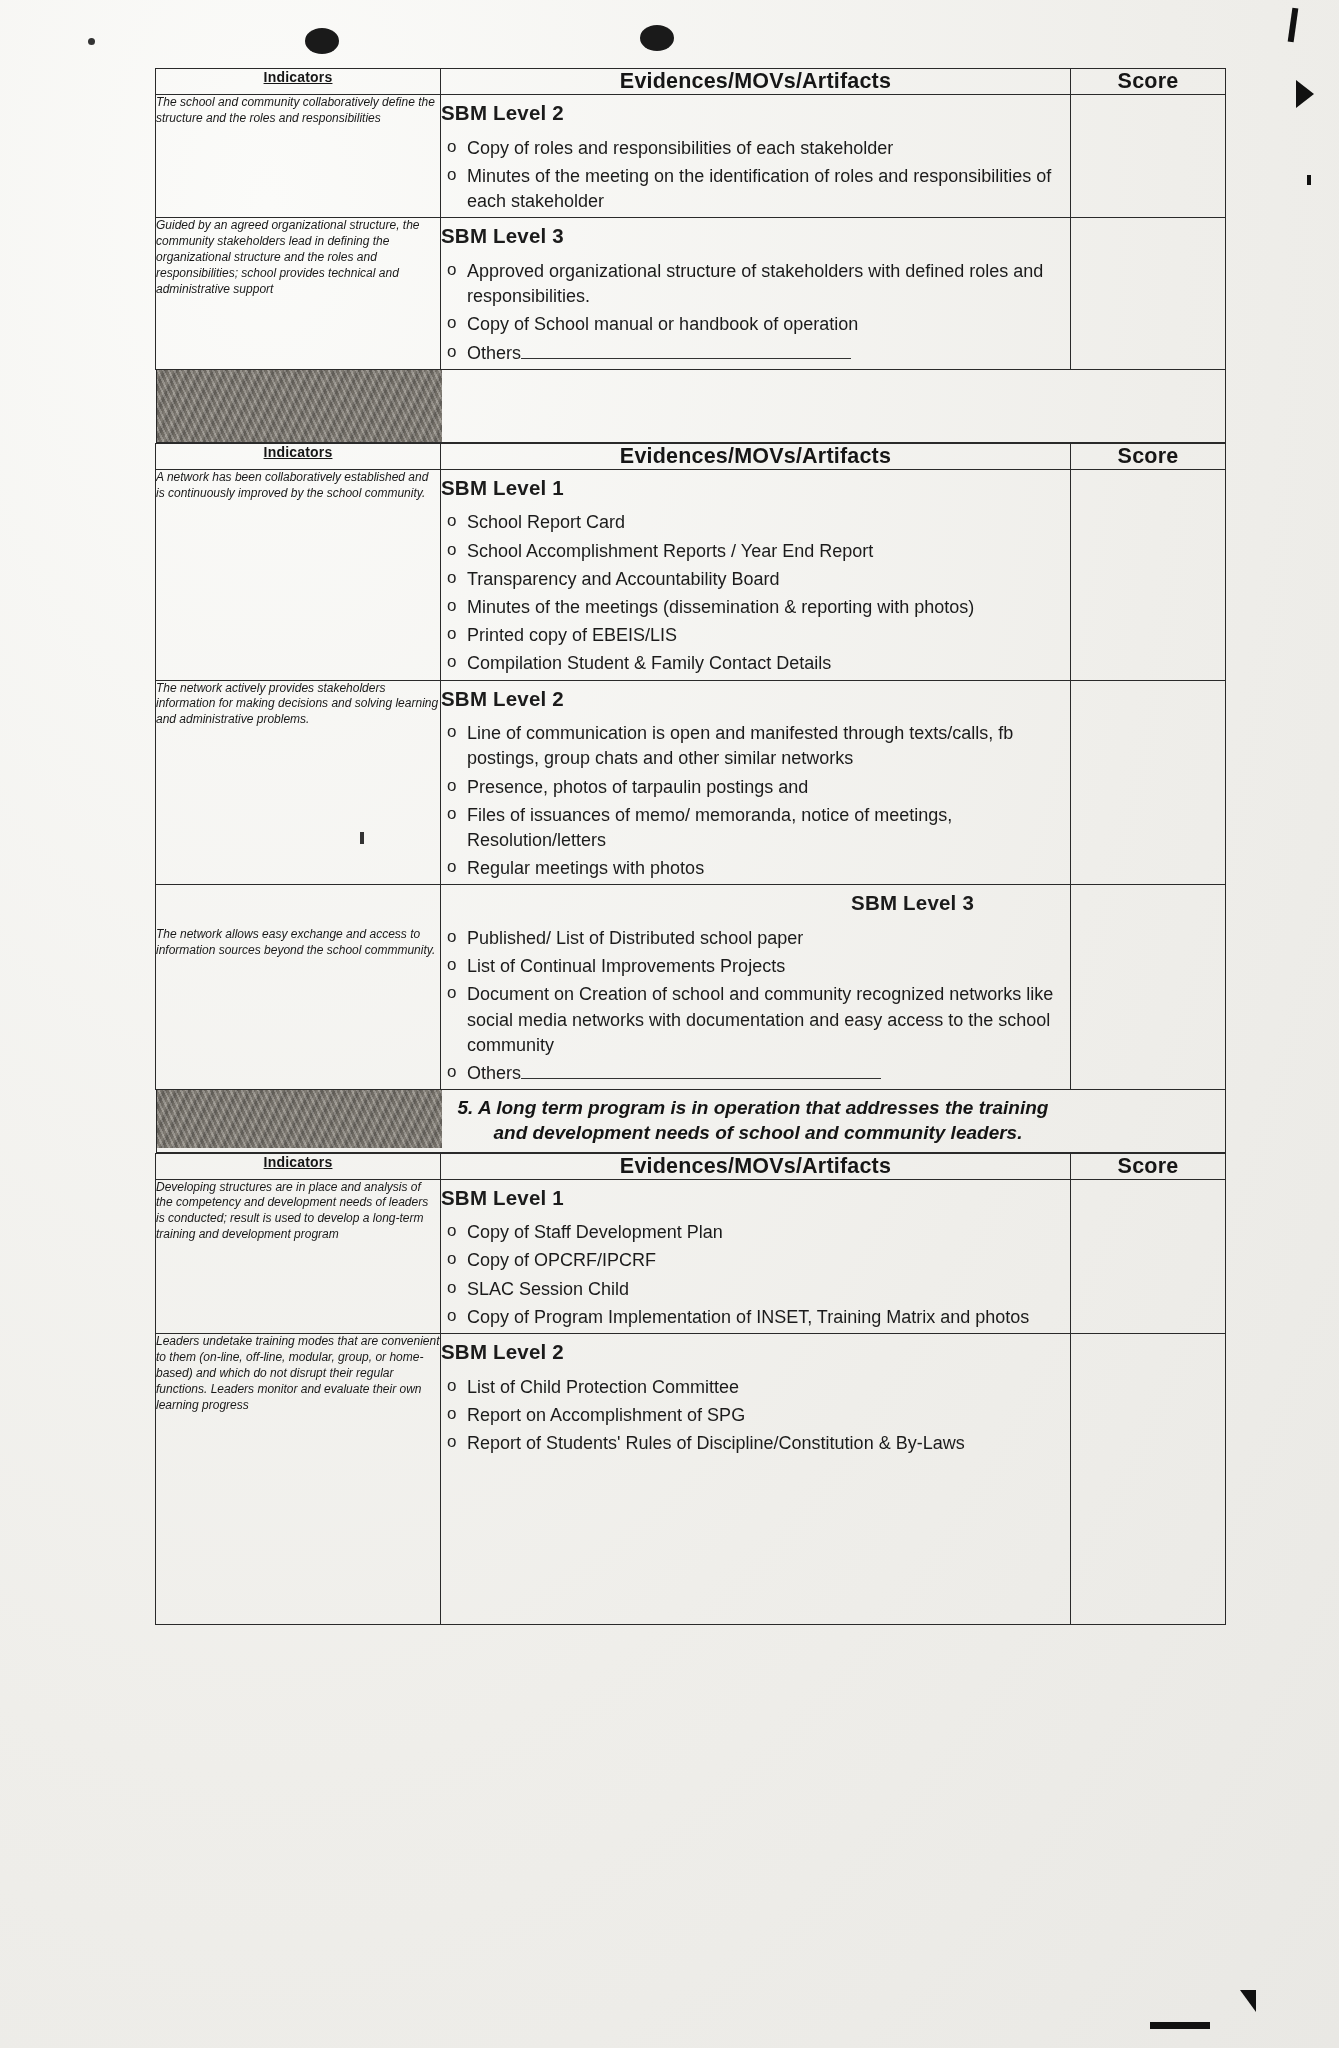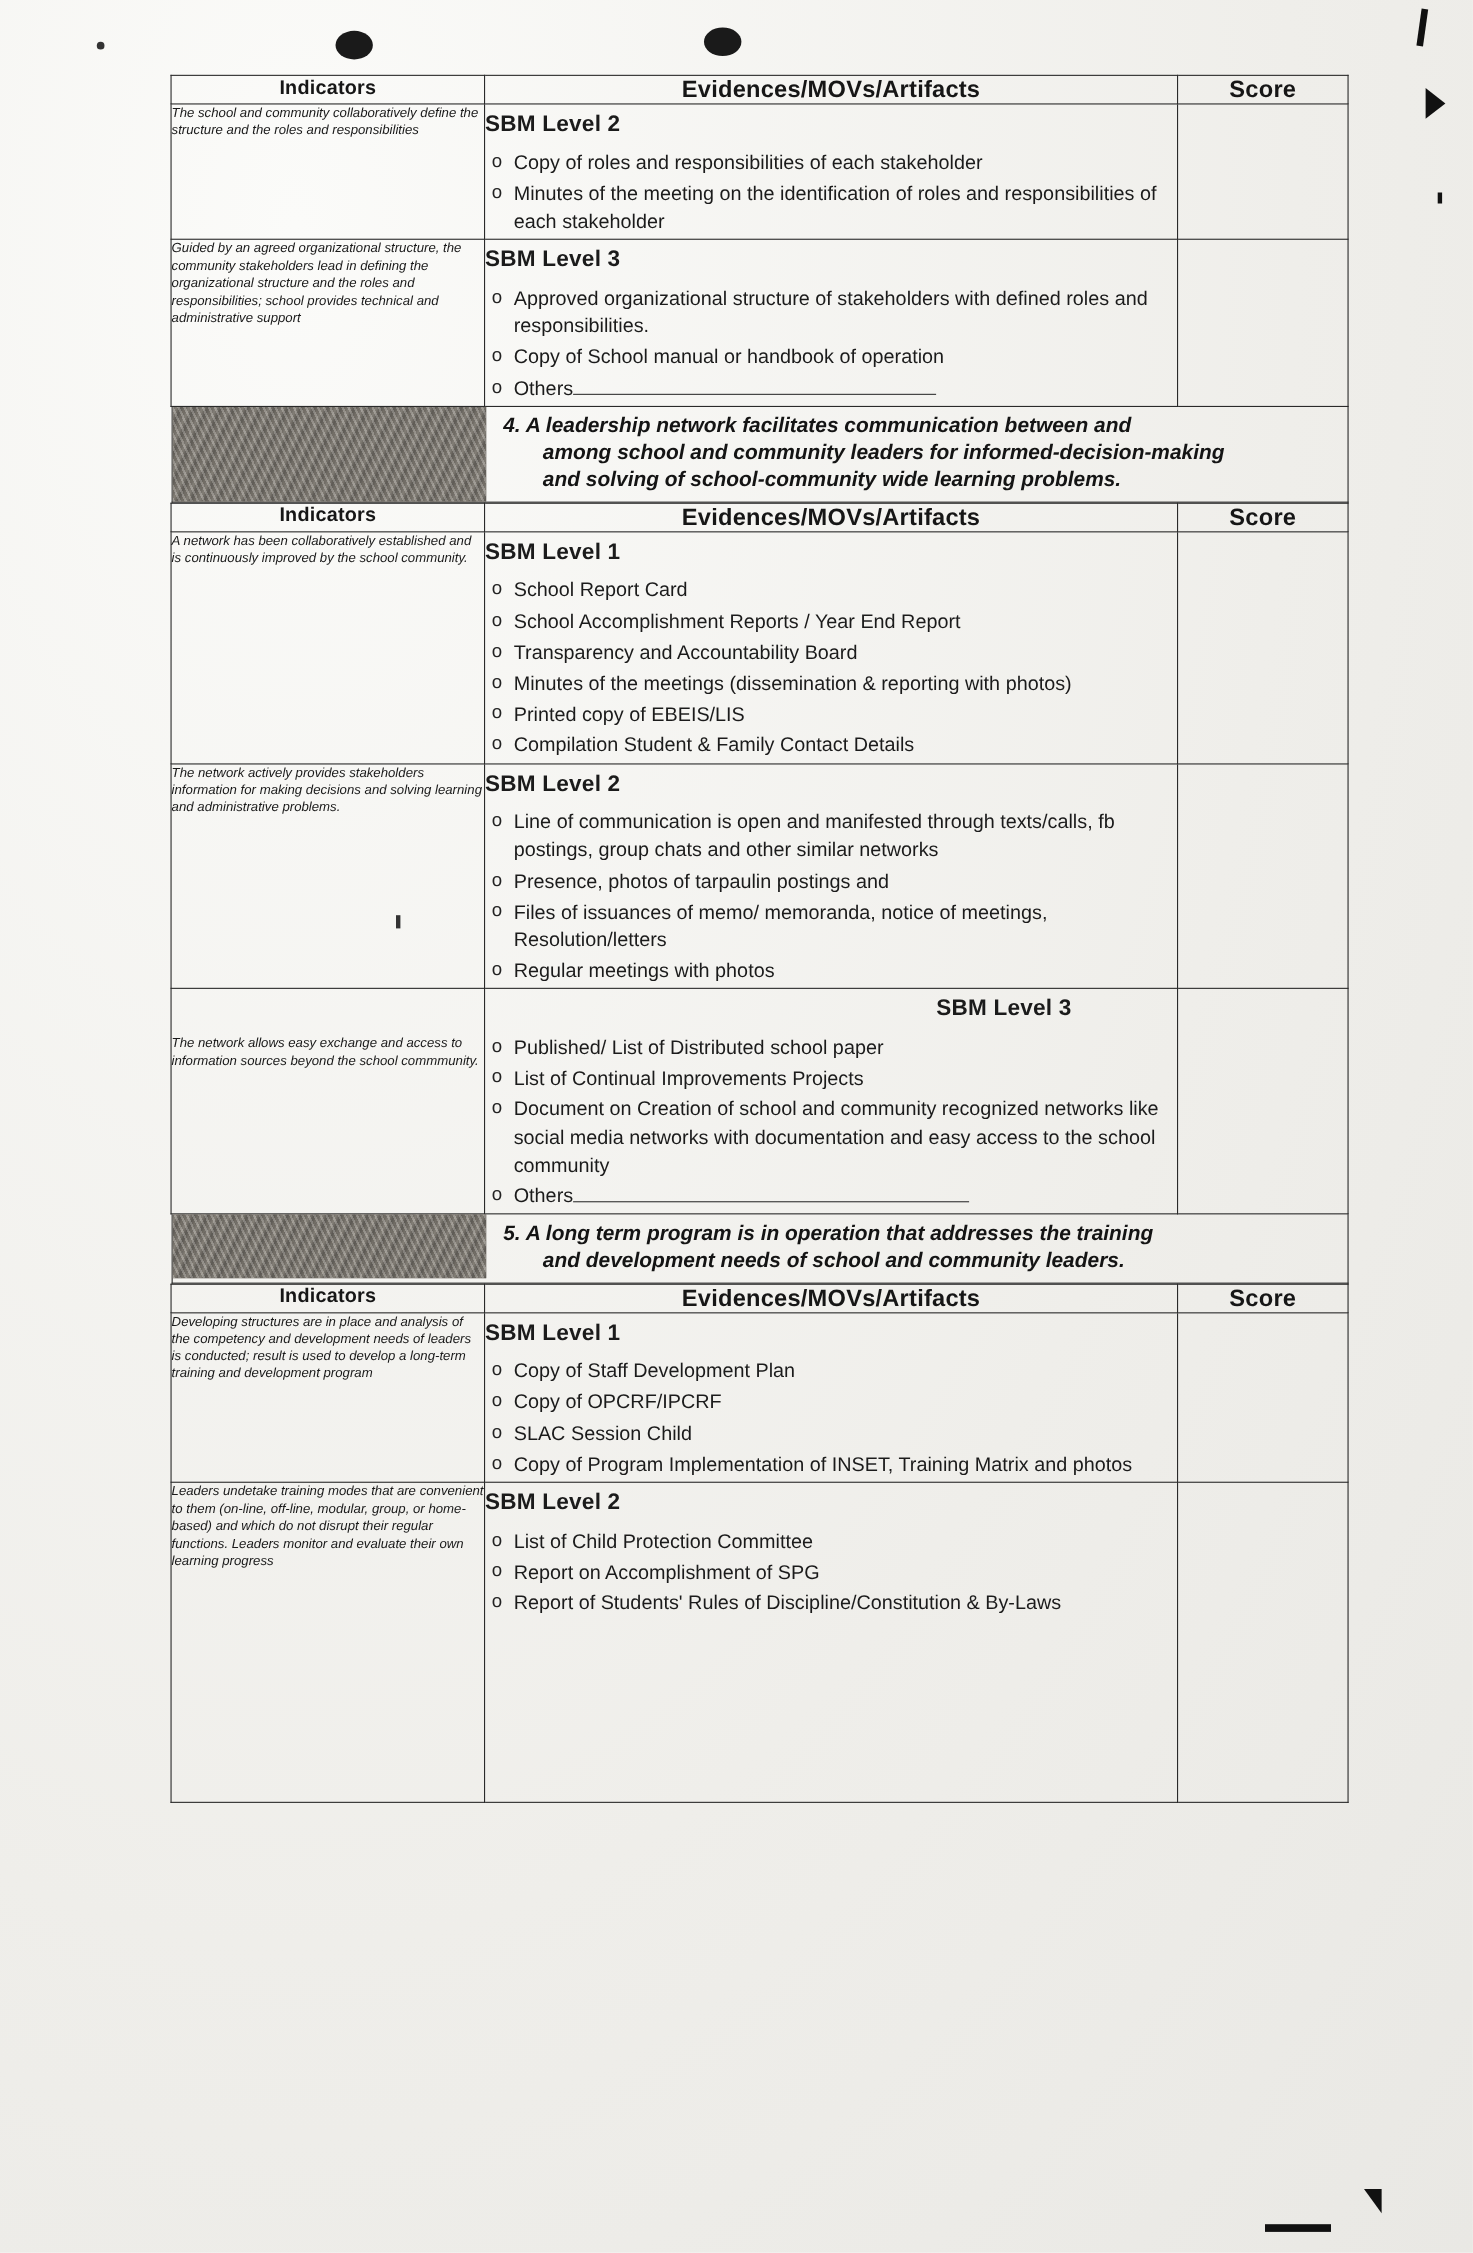--- a/index.html
+++ b/index.html
@@ -80,21 +80,21 @@
   .col-sc  { width: 155px; }
 
   .hdr {
     text-align: center;
     font-weight: bold;
     font-size: 21px;
     padding: 14px 4px 16px 4px;
     letter-spacing: .2px;
     color: #161616;
   }
-  .hdr.ind { font-size: 18px; }
+  .hdr.ind { font-size: 14px; text-decoration: underline; }
   .hdr.ev  { font-size: 21.5px; }
   .hdr.sc  { font-size: 21.5px; }
 
   .ind-cell {
     font-style: italic;
     font-size: 12px;
     line-height: 1.33;
     padding: 10px 10px 12px 12px;
     color: #191919;
   }
@@ -231,26 +231,20 @@
             <li><span>Others</span><span class="blank-line" style="width:330px"></span></li>
           </ul>
         </td>
         <td></td>
       </tr>
 
       <tr class="section-row">
         <td colspan="3" style="border:none;padding:0">
           <div class="section-band" style="border:1.6px solid #2a2a2a;border-top:none;">
             <div class="smudge"></div>
-            <div class="section-text">
-              <span class="num">4.</span>
-              <span>A leadership network facilitates communication between and</span>
-              <span class="sec-indent">among school and community leaders for informed-decision-making</span>
-              <span class="sec-indent">and solving of school-community wide learning problems.</span>
-            </div>
           </div>
         </td>
       </tr>
 
       <tr>
         <th class="hdr ind">Indicators</th>
         <th class="hdr ev">Evidences/MOVs/Artifacts</th>
         <th class="hdr sc">Score</th>
       </tr>
 

